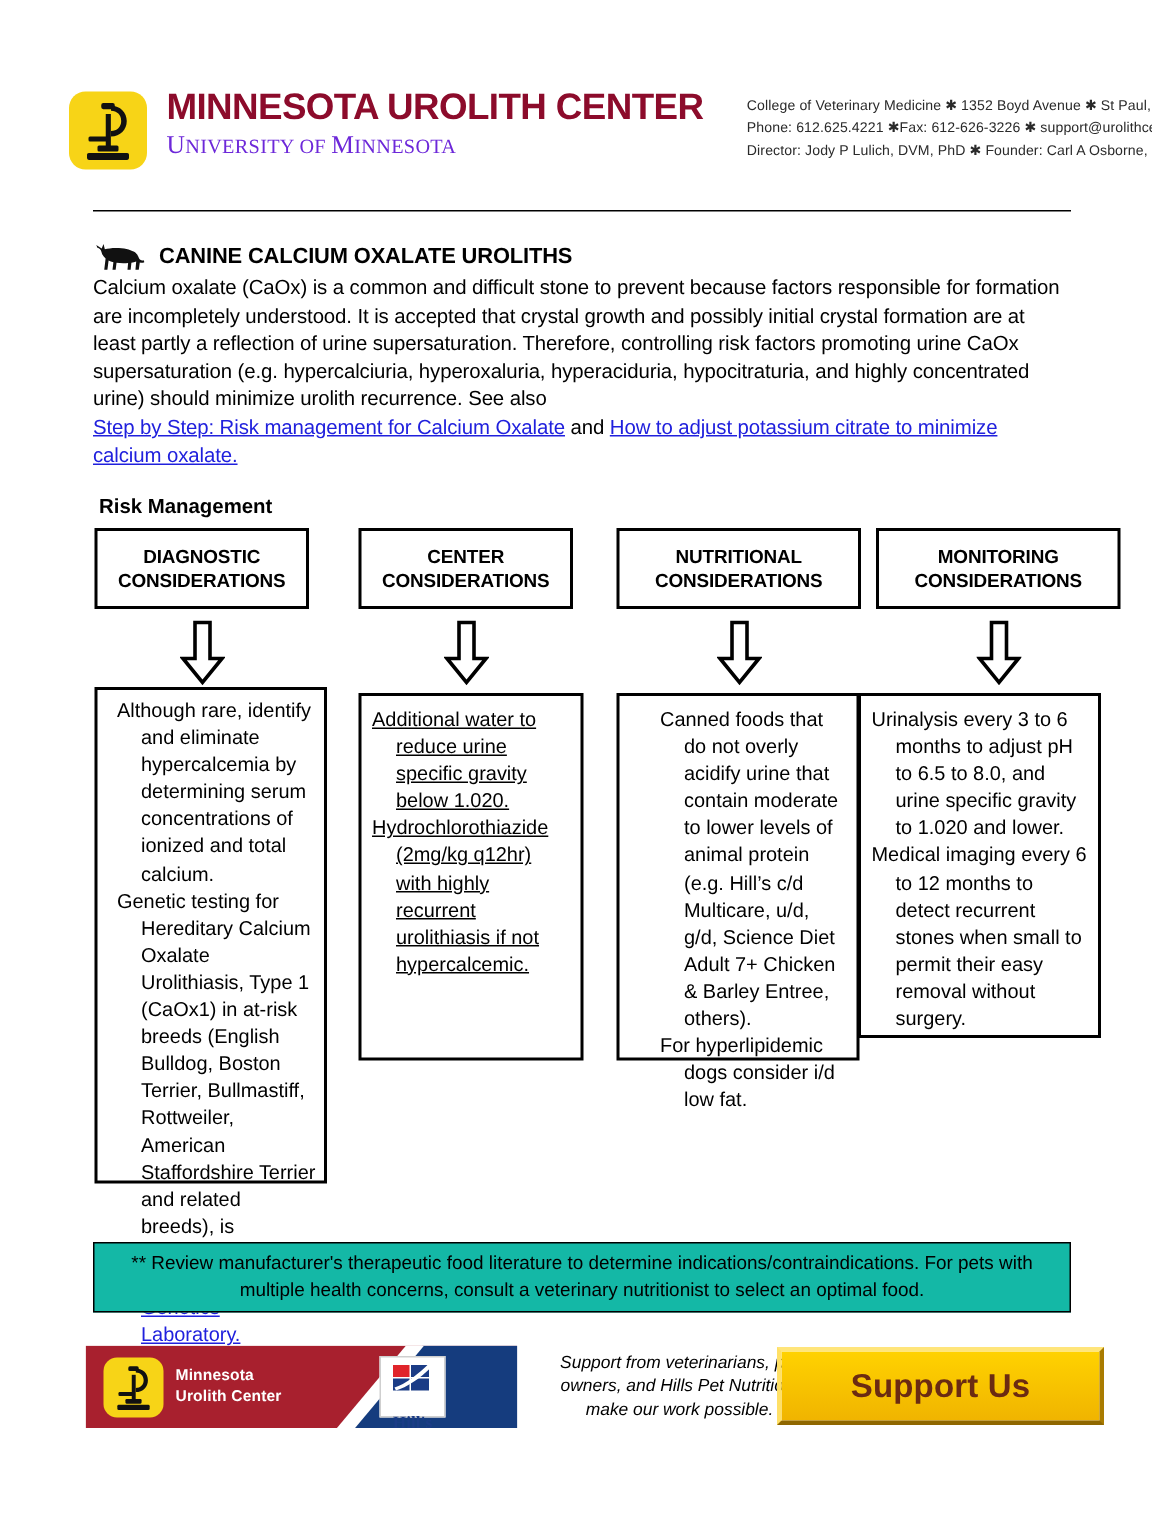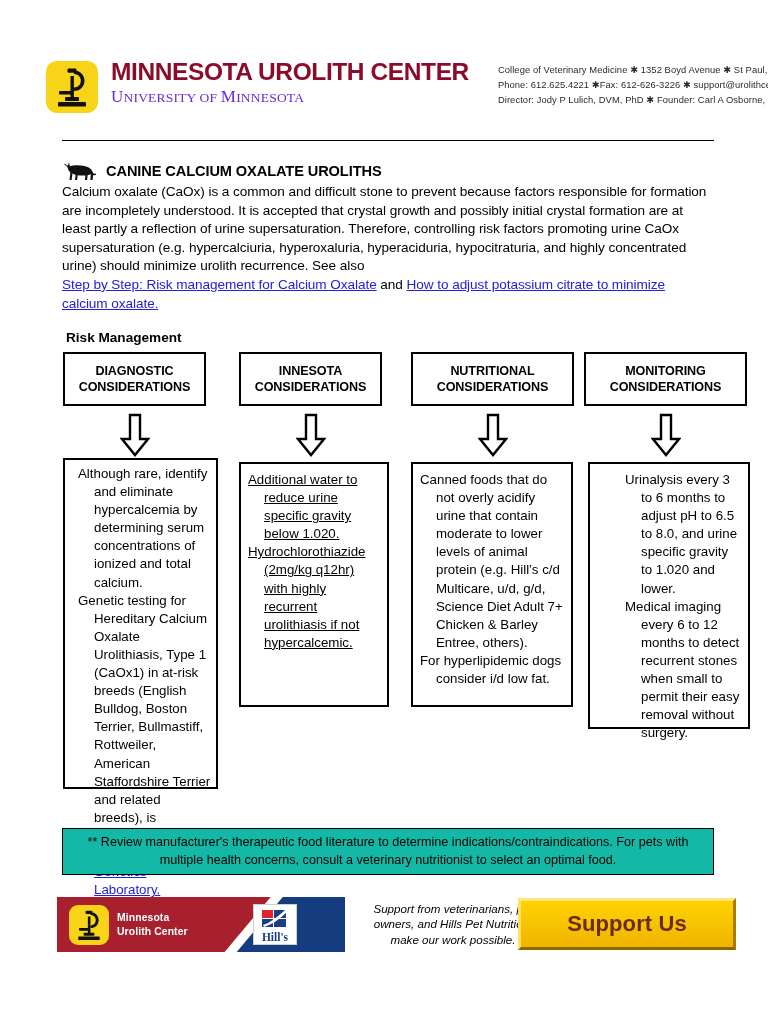--- a/index.html
+++ b/index.html
@@ -96,22 +96,22 @@
   .body-box p {
     margin: 0; font-size: 13.3px; line-height: 18.1px;
     padding-left: 16px; text-indent: -16px;
   }
   .body-box .inner { padding: 7px 6px 7px 7px; }
 
   
   .bb-0 { position: absolute; left: 63px;  top: 458px; width: 155px; height: 331px; }
   .bb-0 .inner { padding: 5px 5px 5px 13px; }
   .bb-1 { position: absolute; left: 239px; top: 462px; width: 150px; height: 245px; text-decoration: underline; }
-  .bb-2 { position: absolute; left: 411px; top: 462px; width: 162px; height: 245px; }
-  .bb-3 { position: absolute; left: 588px; top: 462px; width: 162px; height: 267px; padding-left: 28px; }
+  .bb-2 { position: absolute; left: 411px; top: 462px; width: 162px; height: 245px; padding-left: 20px; }
+  .bb-3 { position: absolute; left: 572px; top: 462px; width: 162px; height: 230px; }
 
   
   .footnote {
     position: absolute; left: 62px; top: 828px; width: 652px; height: 47px;
     border: 1.3px solid #000; background: #14b8a6;
     display: flex; align-items: center; justify-content: center;
   }
   .footnote p {
     margin: 0; text-align: center; font-size: 12.6px; line-height: 17.6px;
     padding: 0 12px;
@@ -150,21 +150,21 @@
   }
   .hills-card {
     position: absolute; left: 196px; top: 7px; width: 44px; height: 41px;
     background: #ffffff; border: 1px solid #cfcfcf;
     display: flex; flex-direction: column; align-items: center; justify-content: flex-start;
     padding-top: 3px;
   }
   .hills-glyph { width: 26px; height: 20px; position: relative; }
   .hills-word {
     font-family: "Liberation Serif", serif; font-weight: bold;
-    font-size: 11.5px; color: #1b3c86; line-height: 13px; margin-top: 3px;
+    font-size: 11.5px; color: #1b3c86; line-height: 13px; margin-top: 15px;
   }
 
   .support-note {
     position: absolute; left: 358px; top: 5px; width: 190px;
     font-style: italic; font-size: 11.6px; line-height: 15.4px; text-align: center;
   }
 
   .support-btn {
     position: absolute; left: 518px; top: 2px; width: 218px; height: 52px;
     background: linear-gradient(#FFD200, #F0B400);
@@ -241,21 +241,21 @@
     </div>
     <div class="arrow-wrap">
       <svg class="down-arrow" width="30" height="44" viewBox="0 0 30 44">
         <path d="M10 2 L20 2 L20 26 L28 26 L15 42 L2 26 L10 26 Z" fill="#ffffff" stroke="#000000" stroke-width="2.4" stroke-linejoin="miter"></path>
       </svg>
     </div>
   </div>
 
   <div class="col col-1">
     <div class="head-box">
-      <span>INNESOTA CONSIDERATIONS</span>
+      <span>CENTER CONSIDERATIONS</span>
     </div>
     <div class="arrow-wrap">
       <svg class="down-arrow" width="30" height="44" viewBox="0 0 30 44">
         <path d="M10 2 L20 2 L20 26 L28 26 L15 42 L2 26 L10 26 Z" fill="#ffffff" stroke="#000000" stroke-width="2.4" stroke-linejoin="miter"></path>
       </svg>
     </div>
   </div>
 
   <div class="col col-3">
     <div class="head-box">

